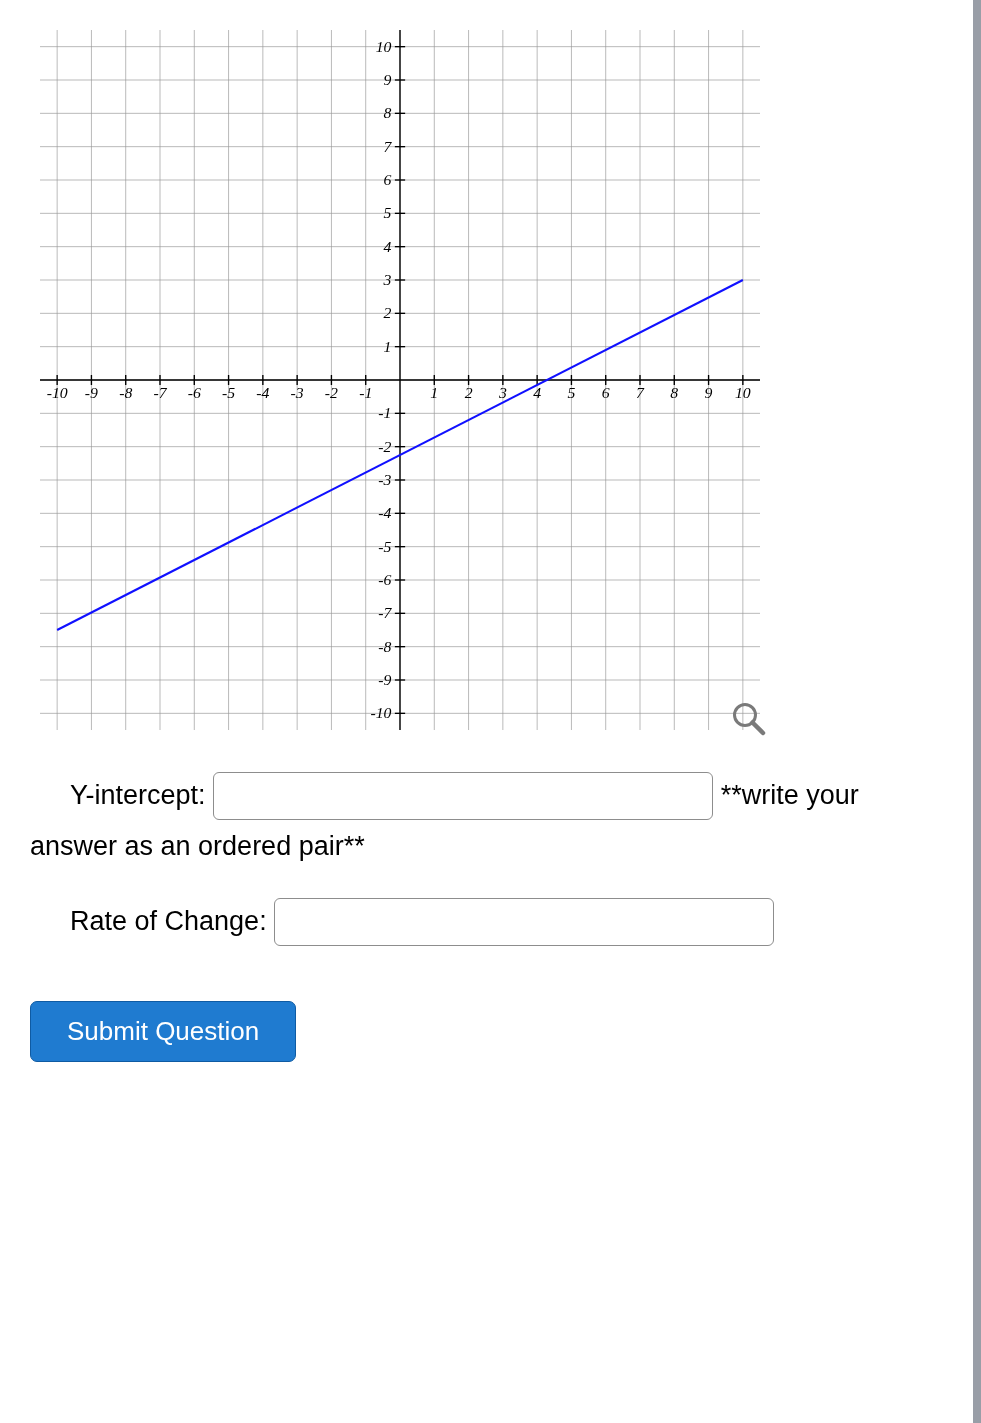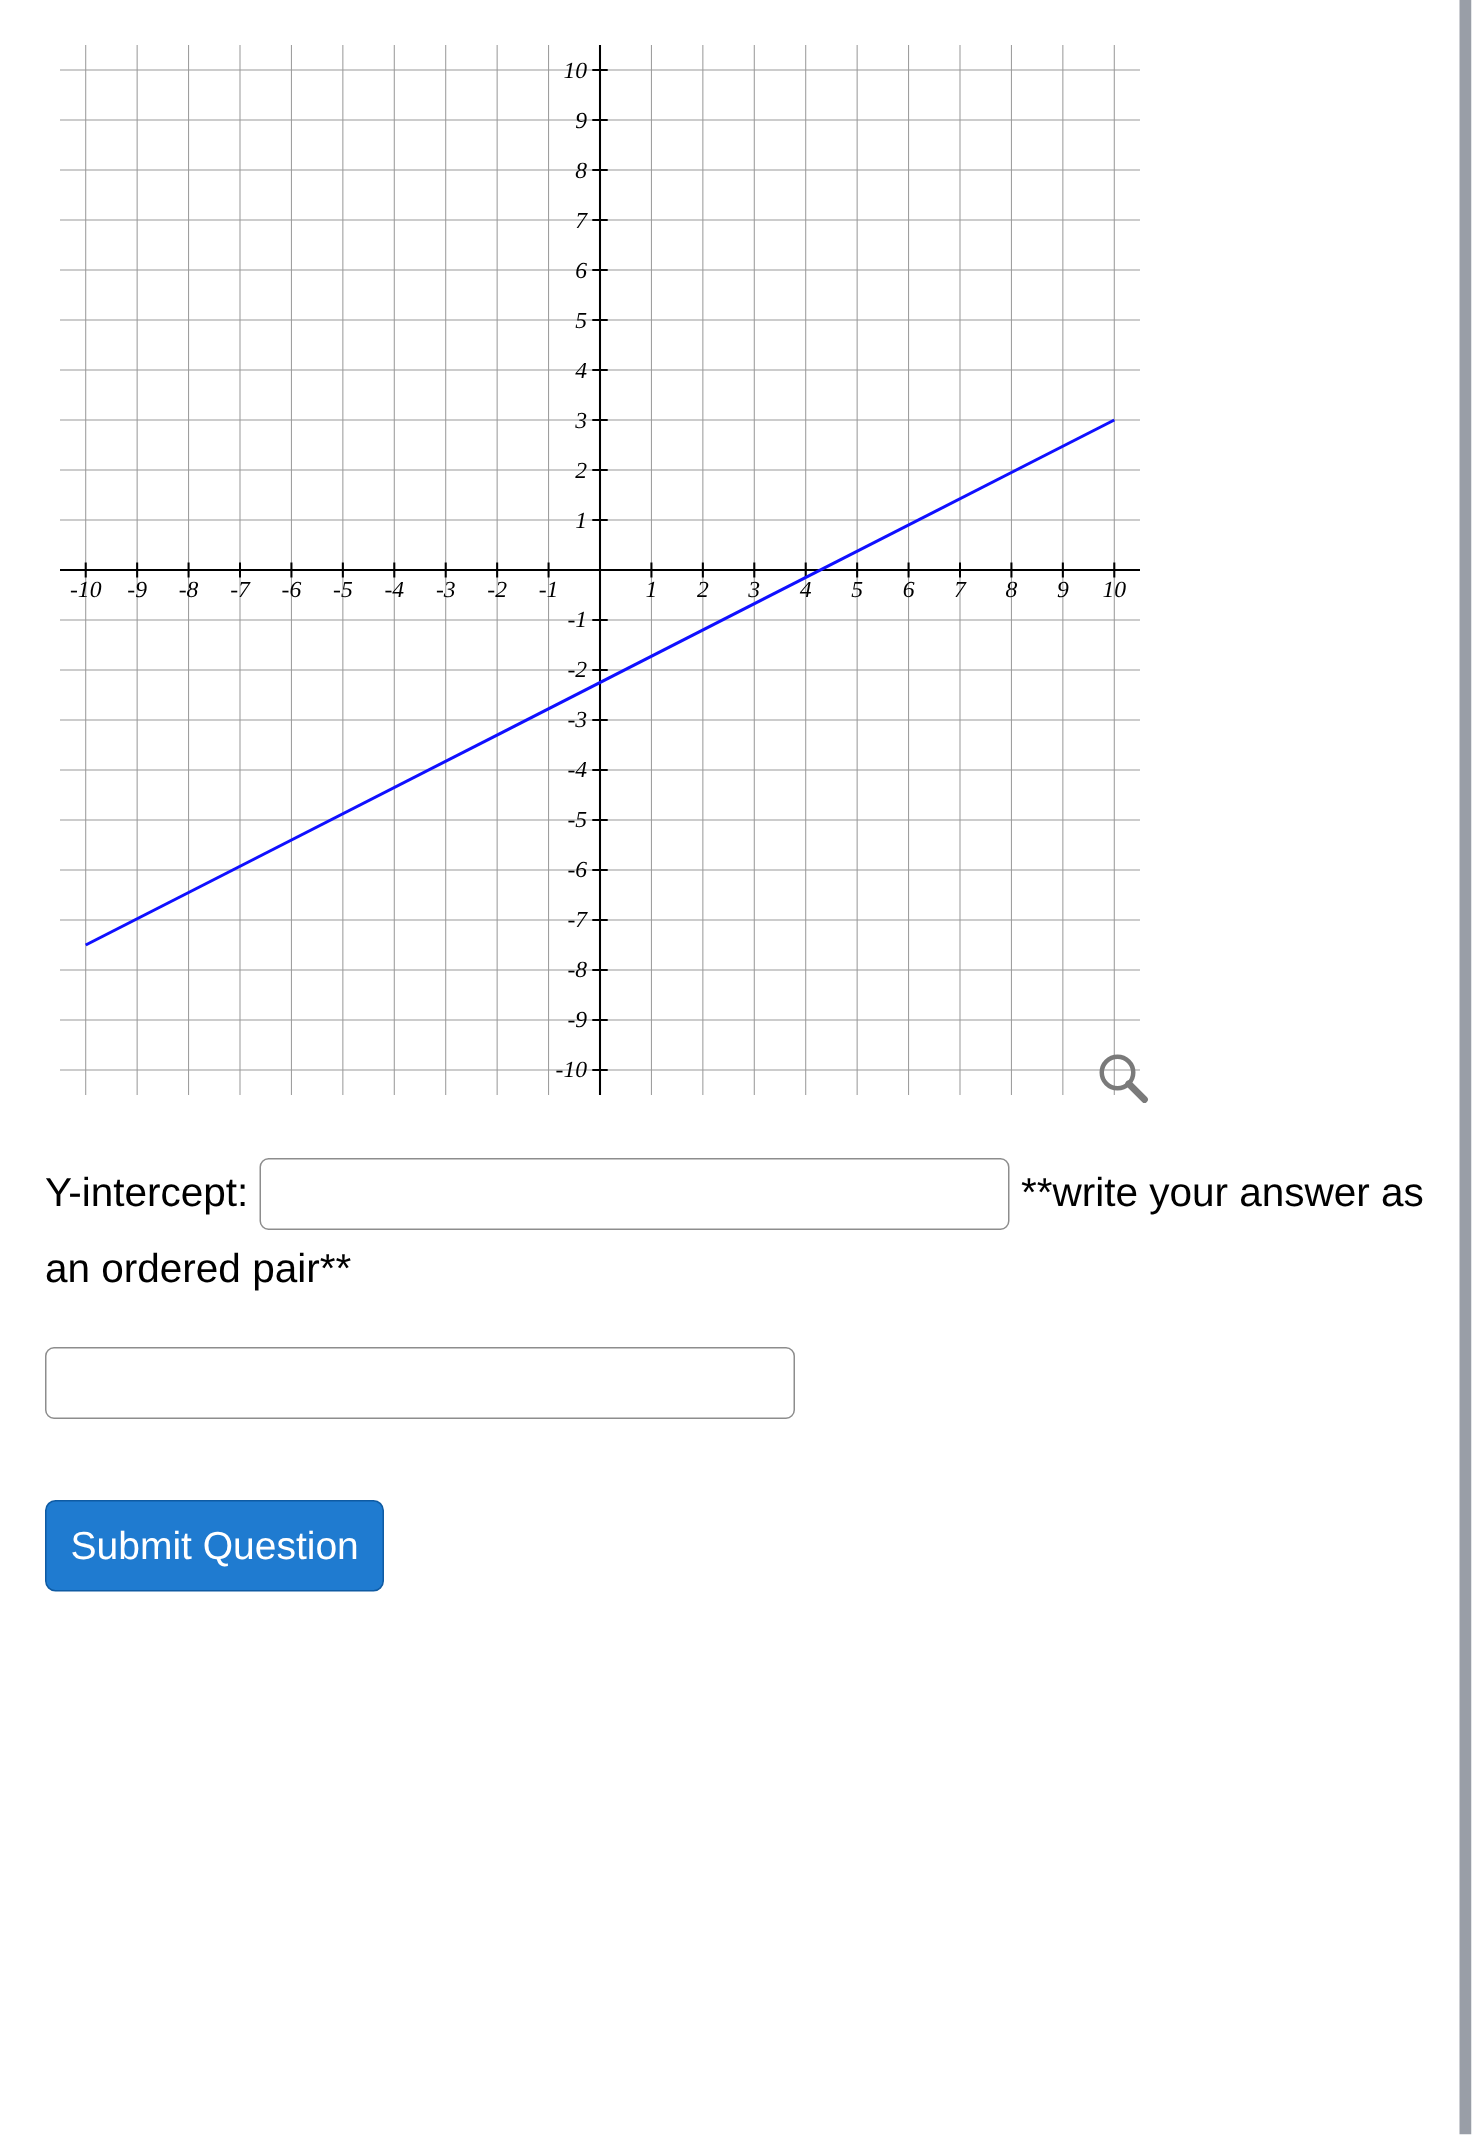--- a/index.html
+++ b/index.html
@@ -73,27 +73,27 @@
     border: 1px solid #8d8d8d;
     border-radius: 6px;
     background: #fff;
     height: 48px;
     box-sizing: border-box;
     vertical-align: middle;
   }
   #input-yint { width: 500px; }
   #input-zero { width: 450px; }
   #input-rate { width: 500px; }
-  .label-text { vertical-align: middle; }
+  .label-text { vertical-align: middle; margin-left: 40px; }
   .hint-text { vertical-align: middle; }
 
   .submit-btn {
     margin-top: 30px;
     display: inline-block;
-    padding: 14px 16px;
+    padding: 14px 36px;
     font-size: 26px;
     color: #fff;
     background: #1f7bd0;
     border: 1px solid #0f5ba3;
     border-radius: 7px;
     cursor: pointer;
   }
 </style>
 </head>
 <body>
@@ -246,19 +246,20 @@
   <div class="form-area">
 
     <div class="row">
       <span class="label-text">Y-intercept:</span>
       <input id="input-yint" class="text-input" type="text" value="" style="">
       <span class="hint-text">**write your answer as an ordered pair**</span>
     </div>
 
 
     <div class="row">
+      <span class="label-text">Rate of Change:</span>
       <input id="input-rate" class="text-input" type="text" value="" style="">
     </div>
 
     <button class="submit-btn">Submit Question</button>
   </div>
 
 </div>
 
 </body></html>

